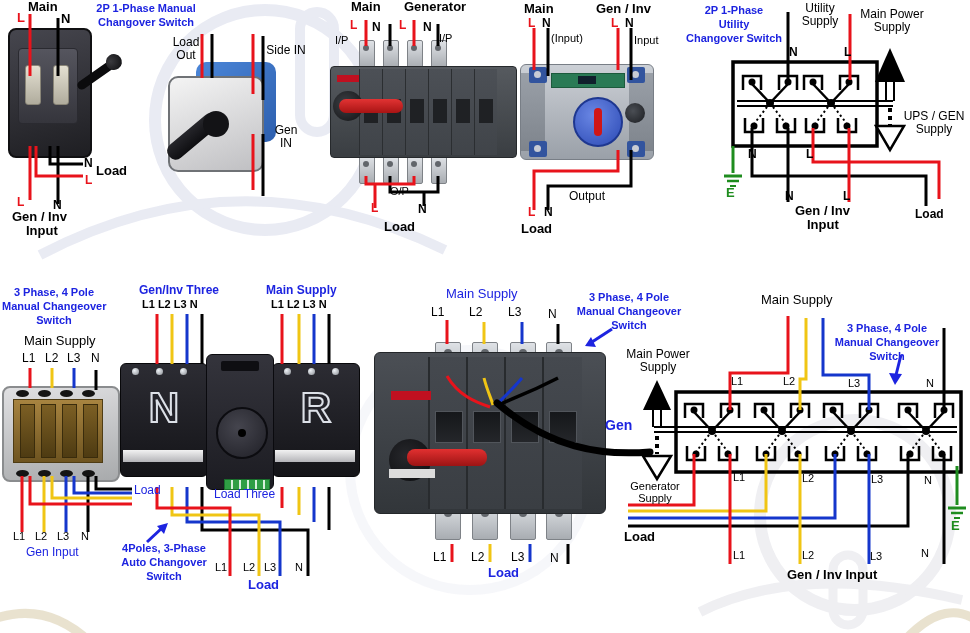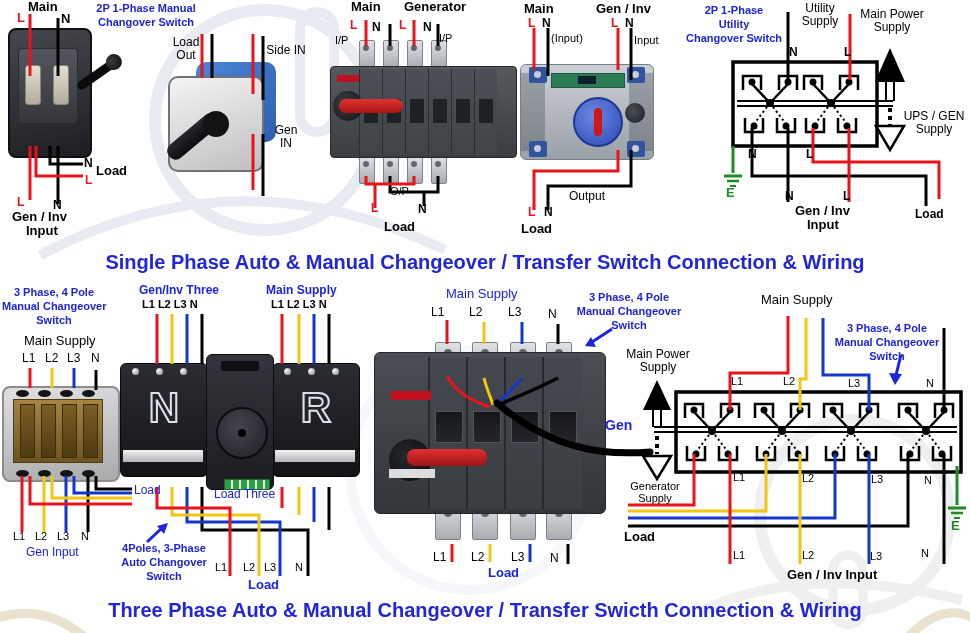--- a/index.html
+++ b/index.html
@@ -420,21 +420,20 @@
   <div class="lb r ctr" style="left:899px;top:110px;width:70px">UPS / GEN Supply</div>
   <div class="lb" style="left:748px;top:148px">N</div>
   <div class="lb" style="left:806px;top:148px">L</div>
   <div class="lb s13 green" style="left:726px;top:186px">E</div>
   <div class="lb" style="left:785px;top:190px">N</div>
   <div class="lb" style="left:843px;top:190px">L</div>
   <div class="lb s13" style="left:795px;top:204px">Gen / Inv</div>
   <div class="lb s13" style="left:807px;top:218px">Input</div>
   <div class="lb" style="left:915px;top:208px">Load</div>
 
-  <div class="title" style="top:251px">Single Phase Auto &amp; Manual Changeover / Transfer Switch Connection &amp; Wiring</div>
 
   <div class="cap" style="left:2px;top:286px;width:104px">
     <span>3 Phase, 4 Pole</span>
       <span>Manual Changeover</span>
       <span>Switch</span>
   </div>
   <div class="lb r s13" style="left:24px;top:334px">Main Supply</div>
   <div class="lb r" style="left:22px;top:352px">L1</div>
   <div class="lb r" style="left:45px;top:352px">L2</div>
   <div class="lb r" style="left:67px;top:352px">L3</div>
@@ -496,15 +495,14 @@
   <div class="lb r s11" style="left:871px;top:474px">L3</div>
   <div class="lb r s11" style="left:924px;top:475px">N</div>
   <div class="lb s13 green" style="left:951px;top:519px">E</div>
   <div class="lb s13" style="left:624px;top:530px">Load</div>
   <div class="lb r s11" style="left:733px;top:550px">L1</div>
   <div class="lb r s11" style="left:802px;top:550px">L2</div>
   <div class="lb r s11" style="left:870px;top:551px">L3</div>
   <div class="lb r s11" style="left:921px;top:548px">N</div>
   <div class="lb s13" style="left:787px;top:568px">Gen / Inv Input</div>
 
-  <div class="title" style="top:599px">Three Phase Auto &amp; Manual Changeover / Transfer Swicth Connection &amp; Wiring</div>
 
 </div>
 
 </body></html>

